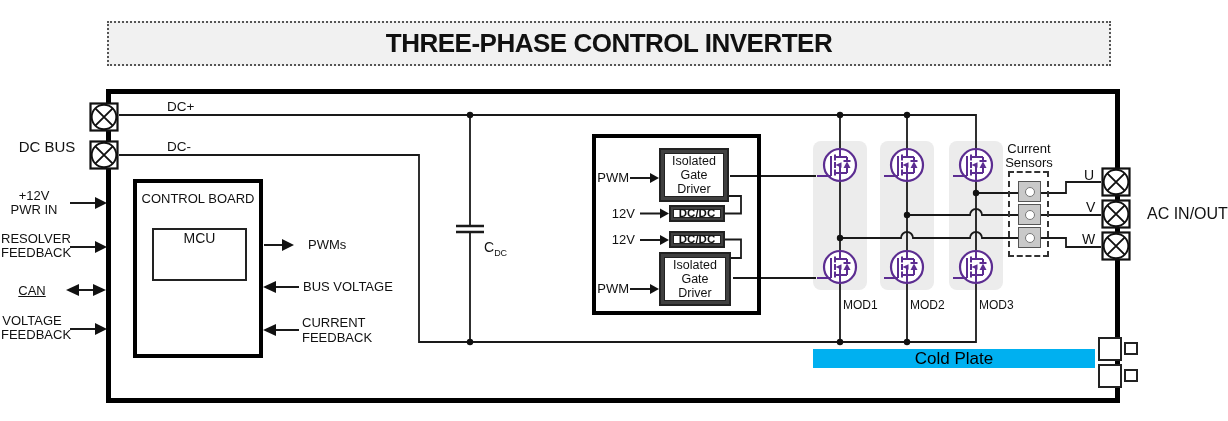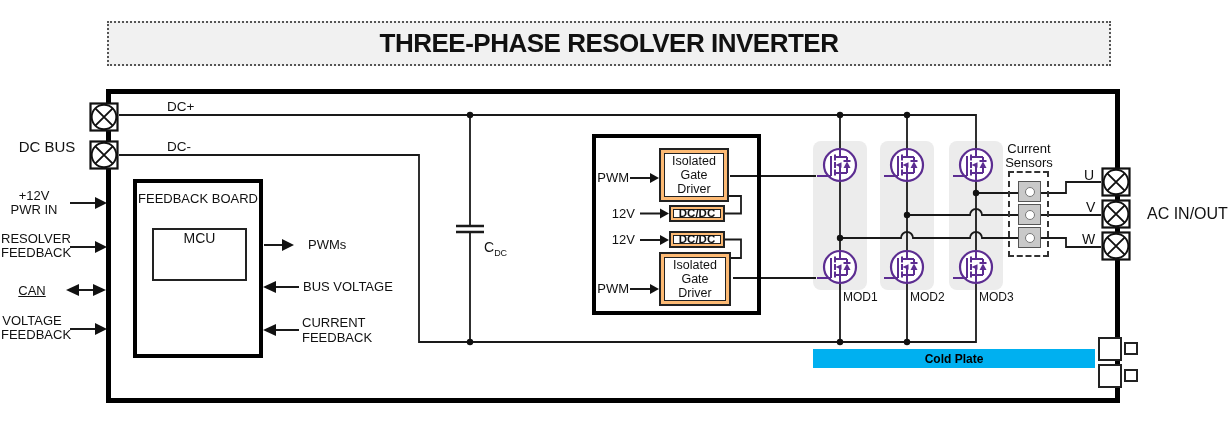--- a/index.html
+++ b/index.html
@@ -23,42 +23,42 @@
 
   
   .enclosure{left:106px;top:89px;width:1014px;height:314px;border:5px solid #000;box-sizing:border-box;background:transparent;}
 
   
   .strip{top:141px;width:54px;height:149px;background:var(--strip);border-radius:8px;}
 
   
   .cold-plate{
     left:813px;top:349px;width:282px;height:19px;background:var(--cold-blue);
-    display:flex;align-items:center;justify-content:center;font-size:12px;color:#000;font-weight:bold;
+    display:flex;align-items:center;justify-content:center;font-size:17px;color:#000;
   }
 
   
   .control-board{left:133px;top:179px;width:130px;height:179px;border:4px solid #000;box-sizing:border-box;background:#fff;}
   .cb-title{margin-top:8px;text-align:center;font-size:13px;}
   .mcu-box{position:absolute;left:15px;top:45px;width:95px;height:53px;border:2px solid #222;box-sizing:border-box;
     display:flex;justify-content:center;font-size:14px;background:#fff;}
 
   
   .gd-box{left:592px;top:134px;width:169px;height:181px;border:4px solid #000;box-sizing:border-box;background:transparent;}
-  .dbl-outer{position:absolute;border:2px solid #222;background:#fdba74;box-sizing:border-box;}
+  .dbl-outer{position:absolute;border:2px solid #222;background:#404040;box-sizing:border-box;}
   .dbl-inner{position:absolute;left:3px;top:3px;right:3px;bottom:3px;border:1.5px solid #222;
     display:flex;flex-direction:column;align-items:center;justify-content:center;background:#fff;}
   .igd-text{font-size:12.5px;line-height:14px;text-align:center;}
   .dcdc-text{font-size:11.5px;font-weight:700;line-height:11px;}
 
   
   .lbl{font-size:13px;line-height:14px;}
   .lbl15{font-size:15px;}
   .lbl16{font-size:16px;}
-  .small-lbl{font-size:12px;}
+  .small-lbl{font-size:12px;margin-top:8px;}
   .phase-lbl{font-size:14px;}
 
   
   .sensor-dash{left:1008px;top:171px;width:41px;height:86px;border:2px dashed #333;box-sizing:border-box;}
   .sensor-sq{position:absolute;left:8px;width:23px;height:21px;background:#c9c9c9;border:1.5px solid #555;box-sizing:border-box;}
   .sensor-sq .dot{position:absolute;left:50%;top:50%;width:10px;height:10px;margin:-5px 0 0 -5px;background:#fff;border:1.5px solid #777;border-radius:50%;box-sizing:border-box;}
 
   
   .cool-sq{width:24px;height:24px;border:2.5px solid #222;background:#fff;box-sizing:border-box;}
   .cool-tab{width:14px;height:13px;border:2.5px solid #222;background:#fff;box-sizing:border-box;}
@@ -89,21 +89,21 @@
       </g>
       <g id="connector-x">
         <rect x="1.5" y="1.5" width="27" height="27" fill="#fff" stroke="#111" stroke-width="2.2"></rect>
         <circle cx="15" cy="15" r="12.3" fill="#fff" stroke="#111" stroke-width="1.9"></circle>
         <path d="M6.3,6.3 L23.7,23.7 M23.7,6.3 L6.3,23.7" stroke="#111" stroke-width="1.9" fill="none"></path>
       </g>
     </defs>
   </svg>
 
   <div class="abs title-box">
-    <span>THREE-PHASE RESOLVER INVERTER</span>
+    <span>THREE-PHASE CONTROL INVERTER</span>
   </div>
 
   <div class="abs enclosure"></div>
 
   <div class="abs strip" style="left:813px;"></div>
   <div class="abs strip" style="left:880px;"></div>
   <div class="abs strip" style="left:949px;"></div>
 
   <div class="abs cold-plate">
     <span>Cold Plate</span>
@@ -186,21 +186,21 @@
   </div>
   <div class="abs lbl ctr" style="left:2px;top:284px;width:60px;text-decoration:underline;">
     <span style="display:block">CAN</span>
   </div>
   <div class="abs lbl ctr" style="left:1px;top:314px;width:62px;">
     <span style="display:block">VOLTAGE</span>
     <span style="display:block">FEEDBACK</span>
   </div>
 
   <div class="abs control-board">
-    <div class="cb-title nowrap">FEEDBACK BOARD</div>
+    <div class="cb-title nowrap">CONTROL BOARD</div>
     <div class="mcu-box">
       <span>MCU</span>
     </div>
   </div>
   <div class="abs lbl nowrap" style="left:308px;top:238px;">PWMs</div>
   <div class="abs lbl nowrap" style="left:303px;top:280px;">BUS VOLTAGE</div>
   <div class="abs lbl ctr" style="left:302px;top:315px;width:62px;line-height:15px;">
     <span style="display:block">CURRENT</span>
     <span style="display:block">FEEDBACK</span>
   </div>

